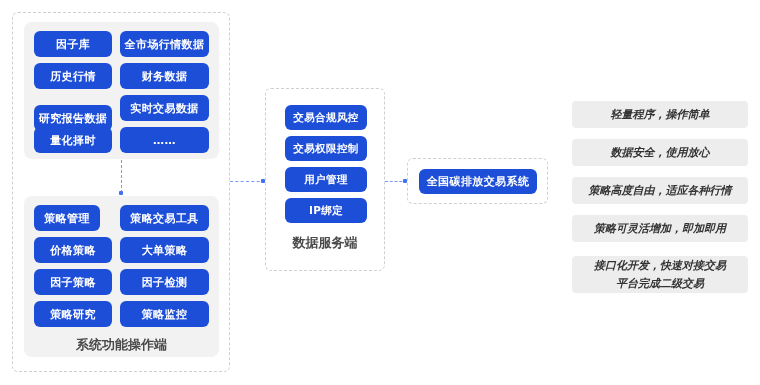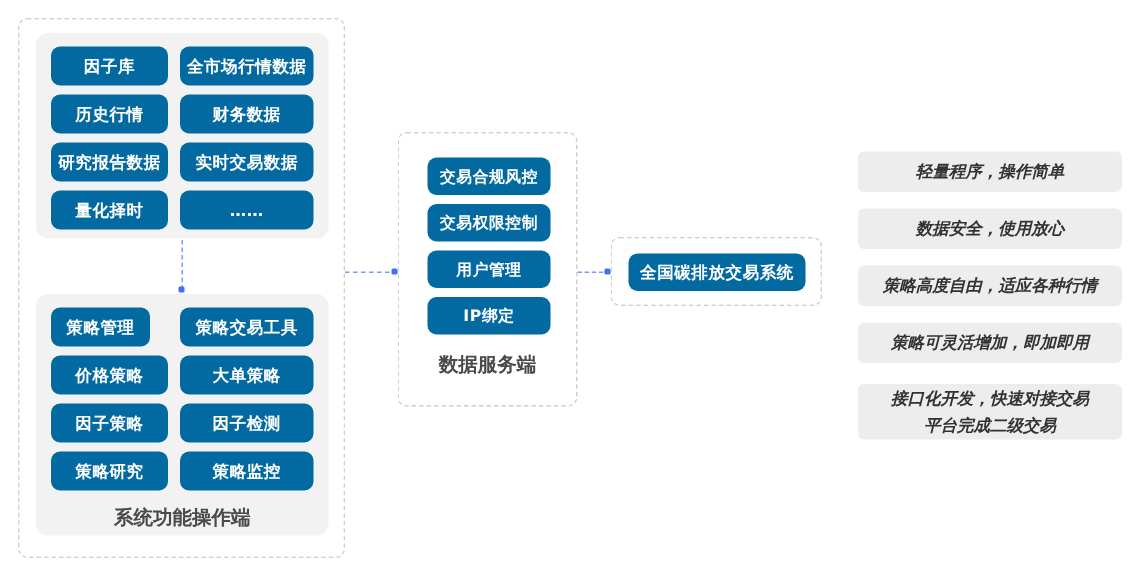--- a/index.html
+++ b/index.html
@@ -25,21 +25,21 @@
 
   .gray-panel {
     position: absolute;
     background: #f2f2f2;
     border-radius: 8px;
     box-sizing: border-box;
   }
 
   .blue-btn {
     position: absolute;
-    background: #0369a1;
+    background: #1d4ed8;
     color: #ffffff;
     border-radius: 6px;
     box-sizing: border-box;
     display: flex;
     align-items: center;
     justify-content: center;
     font-size: 11px;
     font-weight: bold;
     letter-spacing: .4px;
     white-space: nowrap;
@@ -101,21 +101,21 @@
 <div class="dashed-wrap" style="left:12px; top:12px; width:218px; height:360px;"></div>
 
 <div class="gray-panel" style="left:24px; top:22px; width:195px; height:137px;"></div>
 
 <div class="blue-btn" style="left:34px; top:31px; width:78px; height:26px;">因子库</div>
 <div class="blue-btn" style="left:120px; top:31px; width:89px; height:26px;">全市场行情数据</div>
 
 <div class="blue-btn" style="left:34px; top:63px; width:78px; height:26px;">历史行情</div>
 <div class="blue-btn" style="left:120px; top:63px; width:89px; height:26px;">财务数据</div>
 
-<div class="blue-btn" style="left:34px; top:95px; width:78px; height:26px;">研究报告数据</div>
+<div class="blue-btn" style="left:34px; top:105px; width:78px; height:26px;">研究报告数据</div>
 <div class="blue-btn" style="left:120px; top:95px; width:89px; height:26px;">实时交易数据</div>
 
 <div class="blue-btn" style="left:34px; top:127px; width:78px; height:26px;">量化择时</div>
 <div class="blue-btn" style="left:120px; top:127px; width:89px; height:26px;">……</div>
 
 <div class="v-dot" style="left:121px; top:160px; height:33px;"></div>
 <div class="node-dot" style="left:119px; top:191px;"></div>
 
 <div class="gray-panel" style="left:24px; top:196px; width:195px; height:161px;"></div>
 

